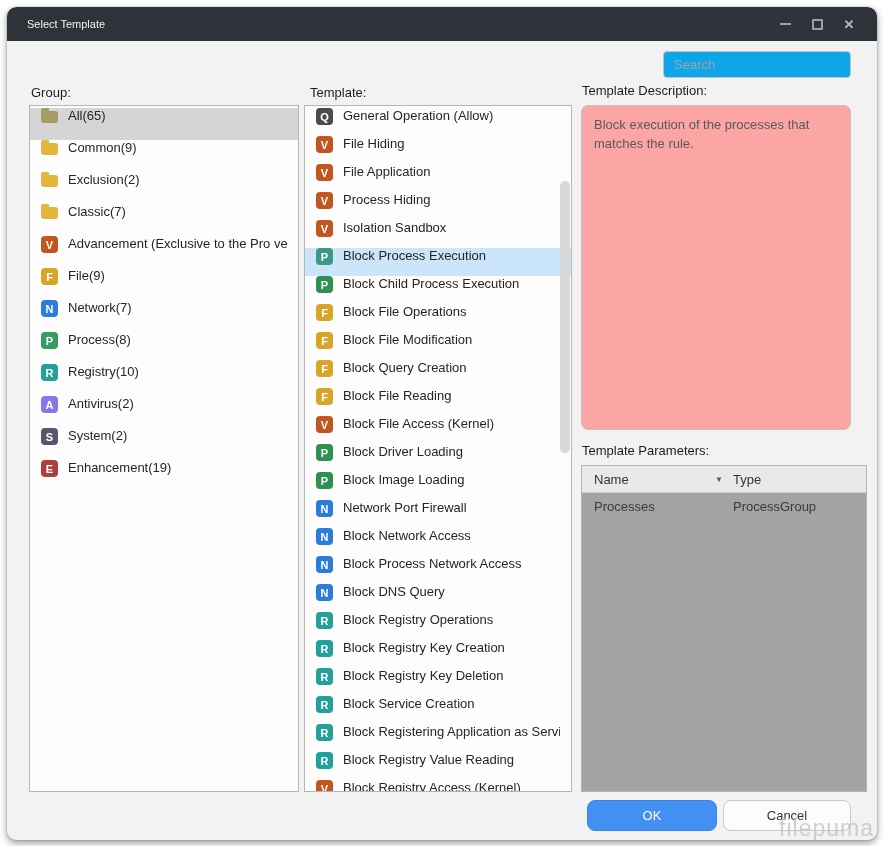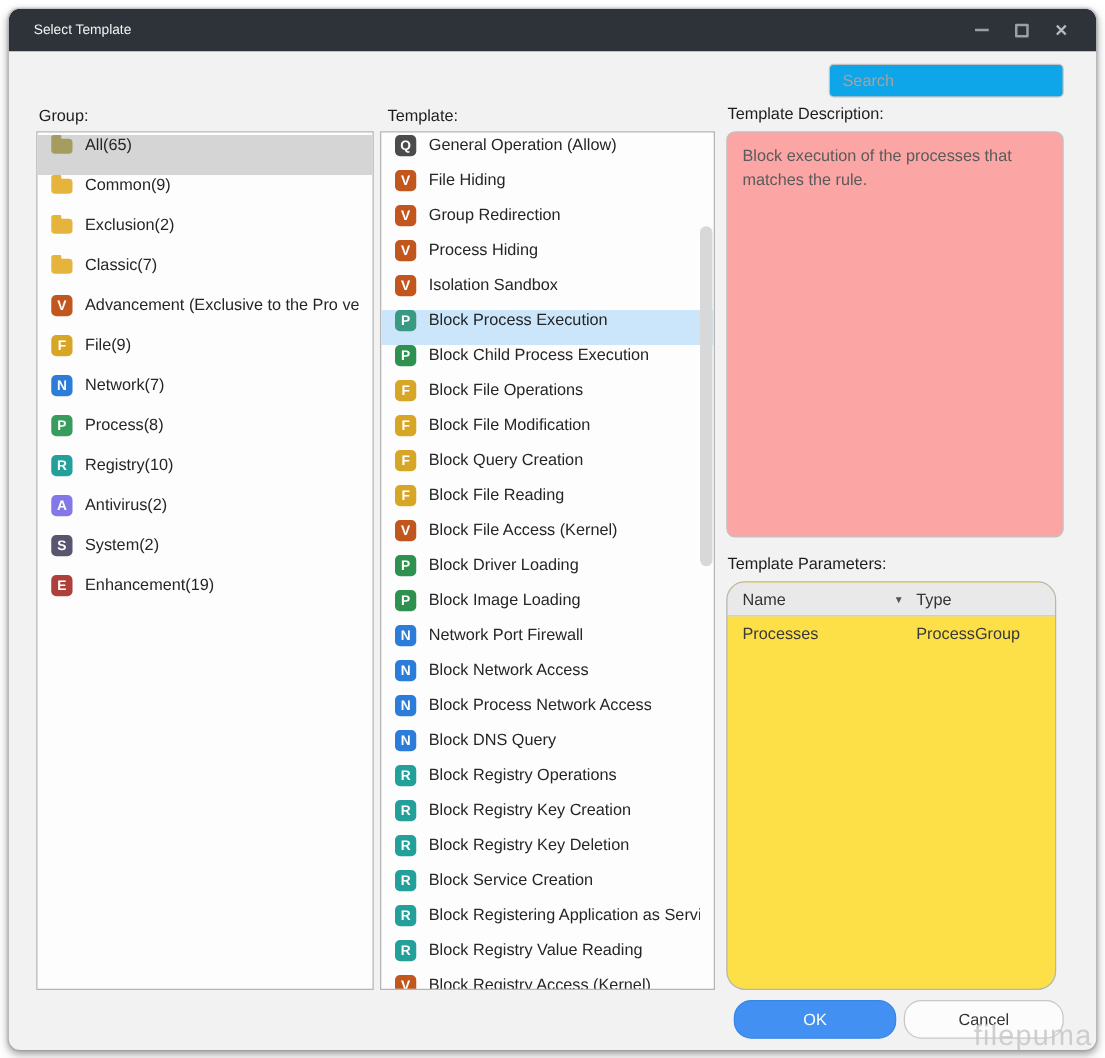--- a/index.html
+++ b/index.html
@@ -47,32 +47,32 @@
 
   .li-icon { width:17px; height:17px; flex:0 0 17px; border-radius:4px; color:#fff;
              font-size:11px; font-weight:bold; display:flex; align-items:center; justify-content:center; }
   .li-icon.folder { height:12px; flex-basis:17px; border-radius:2px 3px 3px 3px; position:relative; margin-top:3px; }
   .li-icon.folder::before { content:""; position:absolute; top:-3px; left:0; width:8px; height:4px;
              background:inherit; border-radius:2px 1px 0 0; }
 
   .scrollbar-thumb { position:absolute; right:1px; top:75px; width:10px; height:272px;
              background:#d8d8d8; border-radius:5px; }
 
-  .params-panel { left:574px; top:424px; width:264px; height:327px; background:#fde047;border-radius:15px; }
+  .params-panel { left:574px; top:424px; width:286px; height:327px; background:#a3a3a3; }
   .thead { display:flex; height:27px; background:#e9e9e9; border-bottom:1px solid #cfcfcf;
            font-size:13px; color:#333; align-items:center; }
   .th.name-col { width:149px; display:flex; align-items:center; justify-content:space-between;
                  padding:0 8px 0 12px; }
   .th.type-col { flex:1; padding-left:2px; }
   .sort-icon { font-size:8px; color:#555; }
   .tr { display:flex; height:27px; align-items:center; font-size:13px; color:#3a3a3a; }
   .td.name-col { width:149px; padding-left:12px; }
   .td.type-col { flex:1; padding-left:2px; }
 
-  .btn { position:absolute; top:759px; height:31px; border-radius:14px; font-size:13px;
+  .btn { position:absolute; top:759px; height:31px; border-radius:8px; font-size:13px;
          font-family:inherit; cursor:pointer; }
   .btn.ok { left:580px; width:130px; background:#4190f2; border:1px solid #3a86e6; color:#fff; }
   .btn.cancel { left:716px; width:128px; background:#fcfcfc; border:1px solid #c8c8c8; color:#333; }
 
   .watermark { position:absolute; right:3px; bottom:-2px; font-size:23px; color:#c9c6c6;
                opacity:.85; letter-spacing:1px; z-index:5; pointer-events:none; }
 </style>
 </head>
 <body>
 
@@ -170,21 +170,21 @@
           <span class="row-label">General Operation (Allow)</span>
         </div>
 
         <div class="row">
           <span class="li-icon" style="background: rgb(193, 87, 31);">V</span>
           <span class="row-label">File Hiding</span>
         </div>
 
         <div class="row">
           <span class="li-icon" style="background: rgb(193, 87, 31);">V</span>
-          <span class="row-label">Group Redirection</span>
+          <span class="row-label">File Application</span>
         </div>
 
         <div class="row">
           <span class="li-icon" style="background: rgb(193, 87, 31);">V</span>
           <span class="row-label">Process Hiding</span>
         </div>
 
         <div class="row">
           <span class="li-icon" style="background: rgb(193, 87, 31);">V</span>
           <span class="row-label">Isolation Sandbox</span>

